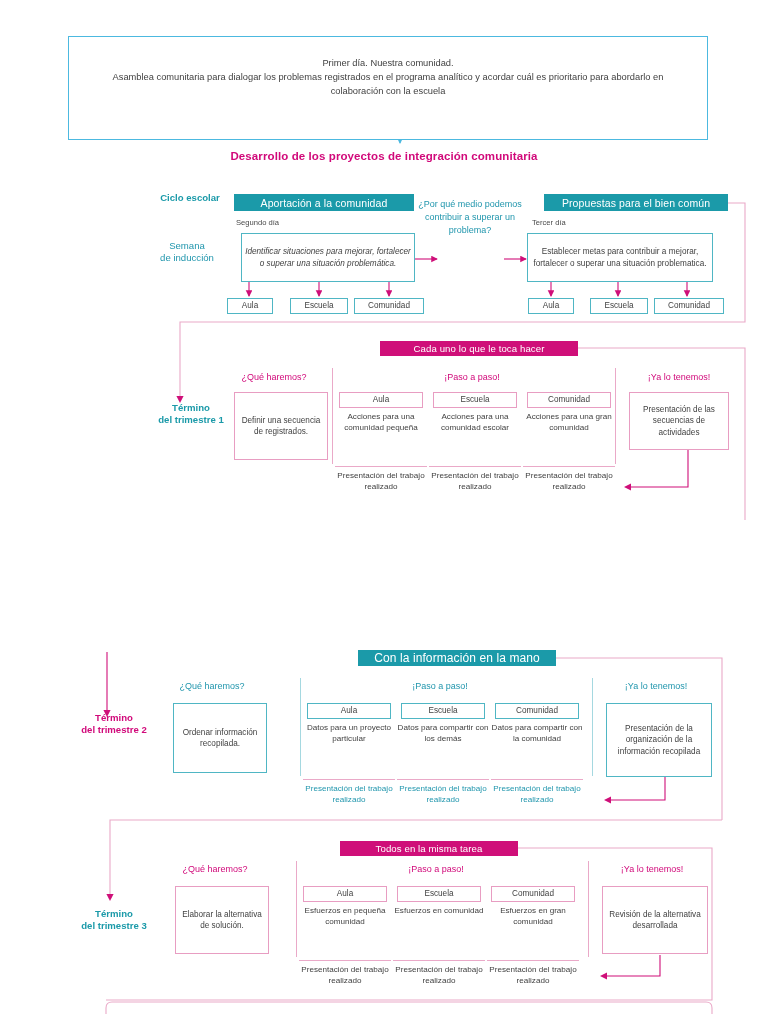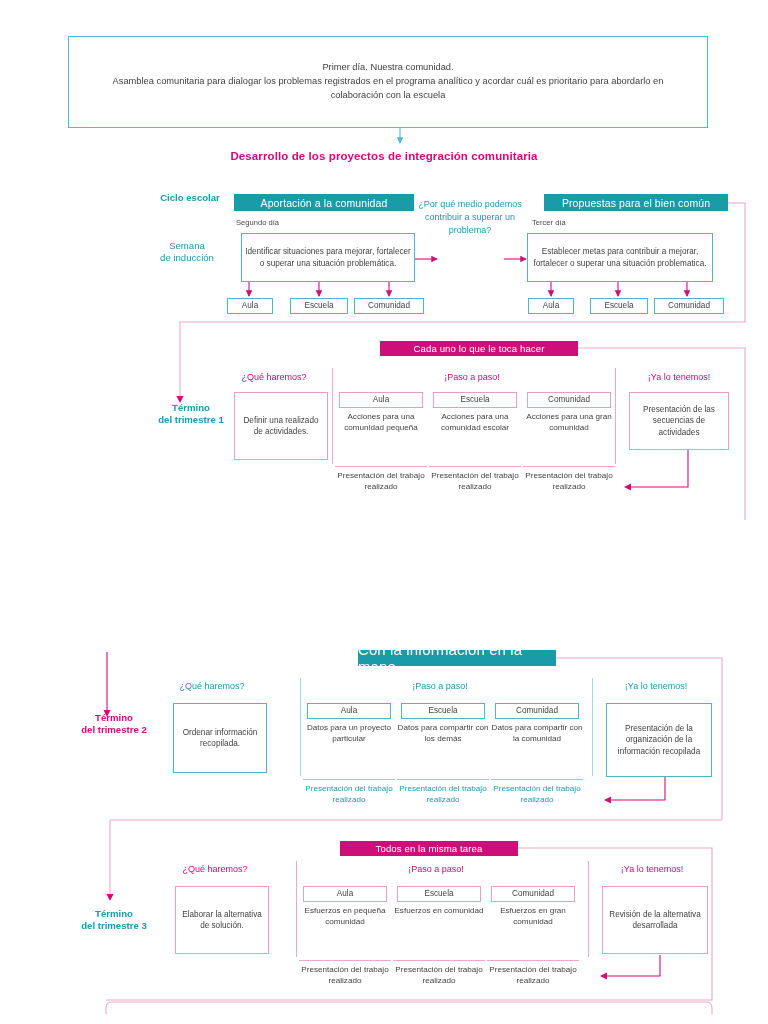--- a/index.html
+++ b/index.html
@@ -9,25 +9,25 @@
     font-family:"Liberation Sans", sans-serif;
     color:#3a3a3a;
     position:relative;
     overflow:hidden;
   }
   .stage{position:absolute;left:0;top:0;width:768px;height:1024px;}
   .abs{position:absolute;box-sizing:border-box;}
 
   
   #intro-box{
-    left:68px;top:36px;width:640px;height:92px;
+    left:68px;top:36px;width:640px;height:104px;
     border:1.2px solid #4cb9e0;
     background:#fff;
-    display:flex;align-items:center;justify-content:center;
-    padding:8px 16px;
+    display:flex;justify-content:center;
+    padding:20px 16px;
   }
   #intro-box .txt{
     text-align:center;font-size:9.3px;line-height:1.5;color:#3f3f3f;
   }
 
   
   #main-title{
     left:0;top:150px;width:768px;text-align:center;
     font-size:11.5px;font-weight:bold;color:#d1097a;letter-spacing:.1px;
   }
@@ -135,21 +135,21 @@
 
   <div class="abs lbl-teal-b" style="left:140px;top:192px;width:100px;">Ciclo escolar</div>
 
   <div class="abs lbl-teal" style="left:132px;top:240px;width:110px;">
     <div>Semana</div>
     <div>de inducción</div>
   </div>
 
   <div class="abs teal-banner" style="left:234px;top:194px;width:180px;">Aportación a la comunidad</div>
   <div class="abs small-note" style="left:236px;top:218px;">Segundo día</div>
-  <div class="abs teal-box" style="left:241px;top:233px;width:174px;height:49px;">Identificar situaciones para mejorar, fortalecer o superar una situación  problemática.</div>
+  <div class="abs teal-box" style="left:241px;top:233px;width:174px;height:49px;font-style:italic;">Identificar situaciones para mejorar, fortalecer o superar una situación  problemática.</div>
 
   <div class="abs teal-box" style="left:227px;top:298px;width:46px;height:16px;">Aula</div>
   <div class="abs teal-box" style="left:290px;top:298px;width:58px;height:16px;">Escuela</div>
   <div class="abs teal-box" style="left:354px;top:298px;width:70px;height:16px;">Comunidad</div>
 
   <div class="abs lbl-teal" style="left:418px;top:198px;width:104px;font-size:9px;line-height:1.45;">¿Por qué medio podemos contribuir a superar un problema?</div>
 
   <div class="abs teal-banner" style="left:544px;top:194px;width:184px;">Propuestas para el bien común</div>
   <div class="abs small-note" style="left:532px;top:218px;text-align:right;">Tercer día</div>
   <div class="abs teal-box" style="left:527px;top:233px;width:186px;height:49px;">Establecer metas para contribuir a mejorar, fortalecer o superar una situación problematica.</div>
@@ -165,40 +165,40 @@
     <div>del trimestre 1</div>
   </div>
 
   <div class="abs hdr-pink" style="left:222px;top:372px;width:104px;">¿Qué haremos?</div>
   <div class="abs hdr-pink" style="left:336px;top:372px;width:272px;">¡Paso a paso!</div>
   <div class="abs hdr-pink" style="left:624px;top:372px;width:110px;">¡Ya lo tenemos!</div>
 
   <div class="abs vline-pink" style="left:332px;top:368px;height:96px;"></div>
   <div class="abs vline-pink" style="left:615px;top:368px;height:96px;"></div>
 
-  <div class="abs pink-box" style="left:234px;top:392px;width:94px;height:68px;">Definir una realizado de actividades.</div>
+  <div class="abs pink-box" style="left:234px;top:392px;width:94px;height:68px;">Definir una secuencia de registrados.</div>
 
   <div class="abs pink-box" style="left:339px;top:392px;width:84px;height:16px;">Aula</div>
   <div class="abs caption" style="left:335px;top:412px;width:92px;">Acciones para una comunidad pequeña</div>
   <div class="abs hline-pink" style="left:335px;top:466px;width:92px;"></div>
   <div class="abs caption" style="left:335px;top:471px;width:92px;">Presentación del trabajo realizado</div>
 
   <div class="abs pink-box" style="left:433px;top:392px;width:84px;height:16px;">Escuela</div>
   <div class="abs caption" style="left:429px;top:412px;width:92px;">Acciones para una comunidad escolar</div>
   <div class="abs hline-pink" style="left:429px;top:466px;width:92px;"></div>
   <div class="abs caption" style="left:429px;top:471px;width:92px;">Presentación del trabajo realizado</div>
 
   <div class="abs pink-box" style="left:527px;top:392px;width:84px;height:16px;">Comunidad</div>
   <div class="abs caption" style="left:523px;top:412px;width:92px;">Acciones para una gran comunidad</div>
   <div class="abs hline-pink" style="left:523px;top:466px;width:92px;"></div>
   <div class="abs caption" style="left:523px;top:471px;width:92px;">Presentación del trabajo realizado</div>
 
   <div class="abs pink-box" style="left:629px;top:392px;width:100px;height:58px;">Presentación de las secuencias de actividades</div>
 
-  <div class="abs teal-banner" style="left:358px;top:650px;width:198px;height:16px;font-size:15px;">Con la información en la mano</div>
+  <div class="abs teal-banner" style="left:358px;top:650px;width:198px;height:16px;font-size:12px;">Con la información en la mano</div>
 
   <div class="abs lbl-pink-b" style="left:55px;top:712px;width:118px;">
     <div>Término</div>
     <div>del trimestre 2</div>
   </div>
 
   <div class="abs hdr-teal" style="left:160px;top:681px;width:104px;">¿Qué haremos?</div>
   <div class="abs hdr-teal" style="left:304px;top:681px;width:272px;">¡Paso a paso!</div>
   <div class="abs hdr-teal" style="left:600px;top:681px;width:112px;">¡Ya lo tenemos!</div>
 

